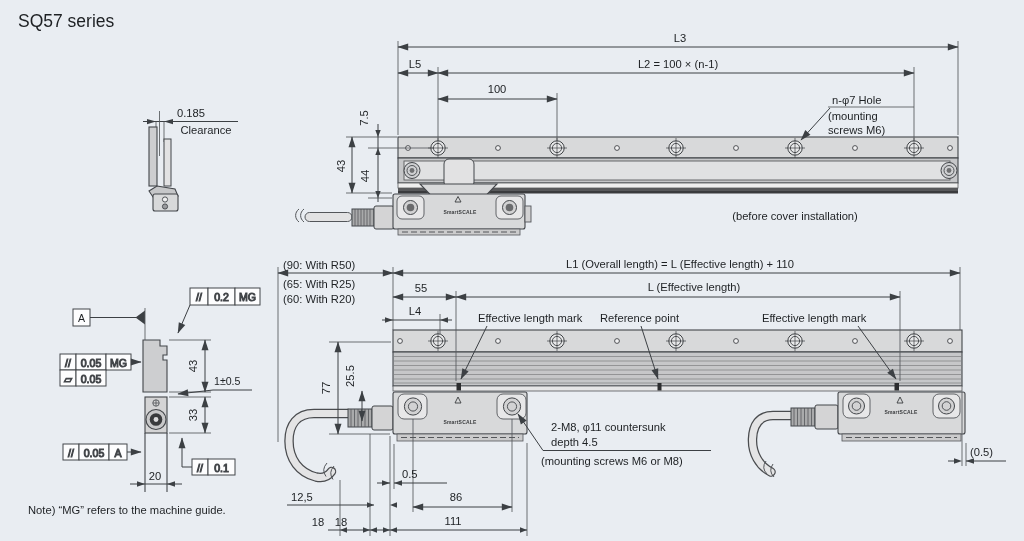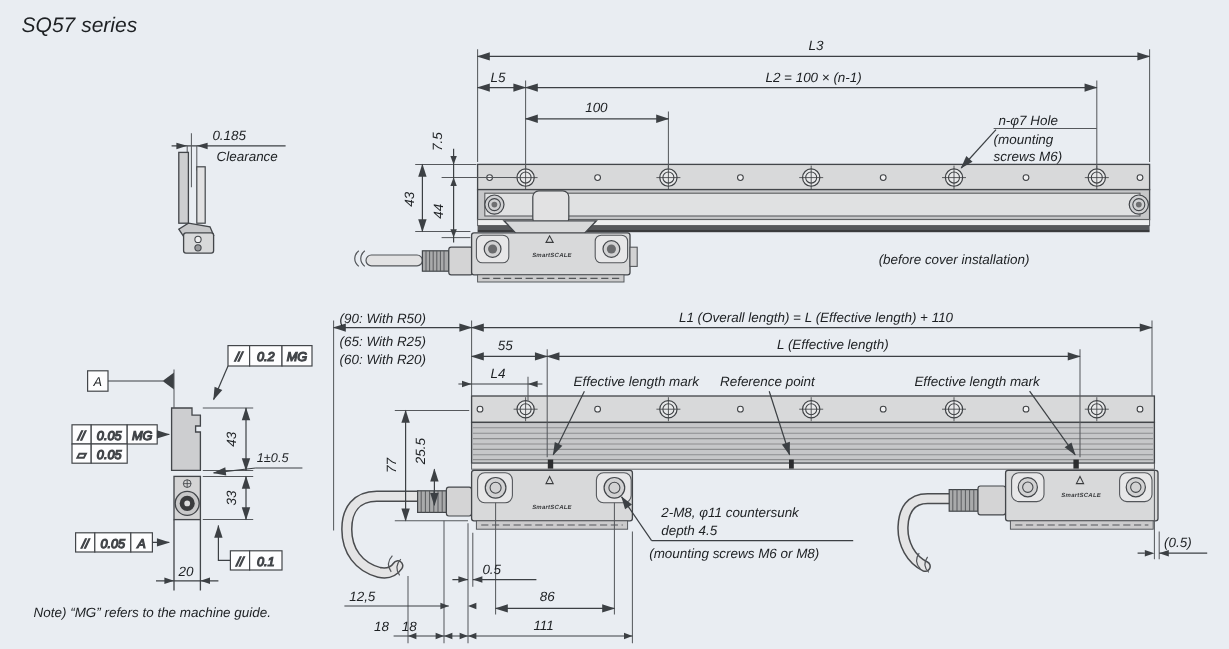--- a/index.html
+++ b/index.html
@@ -1,16 +1,16 @@
 <!DOCTYPE html>
 <html><head>
 <meta charset="utf-8">
 <style>
   html,body{margin:0;padding:0;background:#e9edf2;}
-  .page{width:1024px;height:541px;position:relative;background:#e9edf2;overflow:hidden;font-style:italic;}
+  .page{width:1024px;height:541px;position:relative;background:#e9edf2;overflow:hidden;}
   svg{display:block;}
   text{font-family:"Liberation Sans","DejaVu Sans",sans-serif;fill:#1d2023;}
   .t{font-size:11.2px;}
   .tt{font-size:17.5px;}
   .ts{font-size:5px;font-weight:bold;fill:#3a3c3e;letter-spacing:.2px;}
   .tf{font-size:10.6px;}
   .ol{stroke:#43464a;stroke-width:1.1;fill:none;}
   .dim{stroke:#3c4044;stroke-width:1;fill:none;}
   .ext{stroke:#55585c;stroke-width:.85;fill:none;}
   .ah{fill:#3c4044;stroke:none;}

